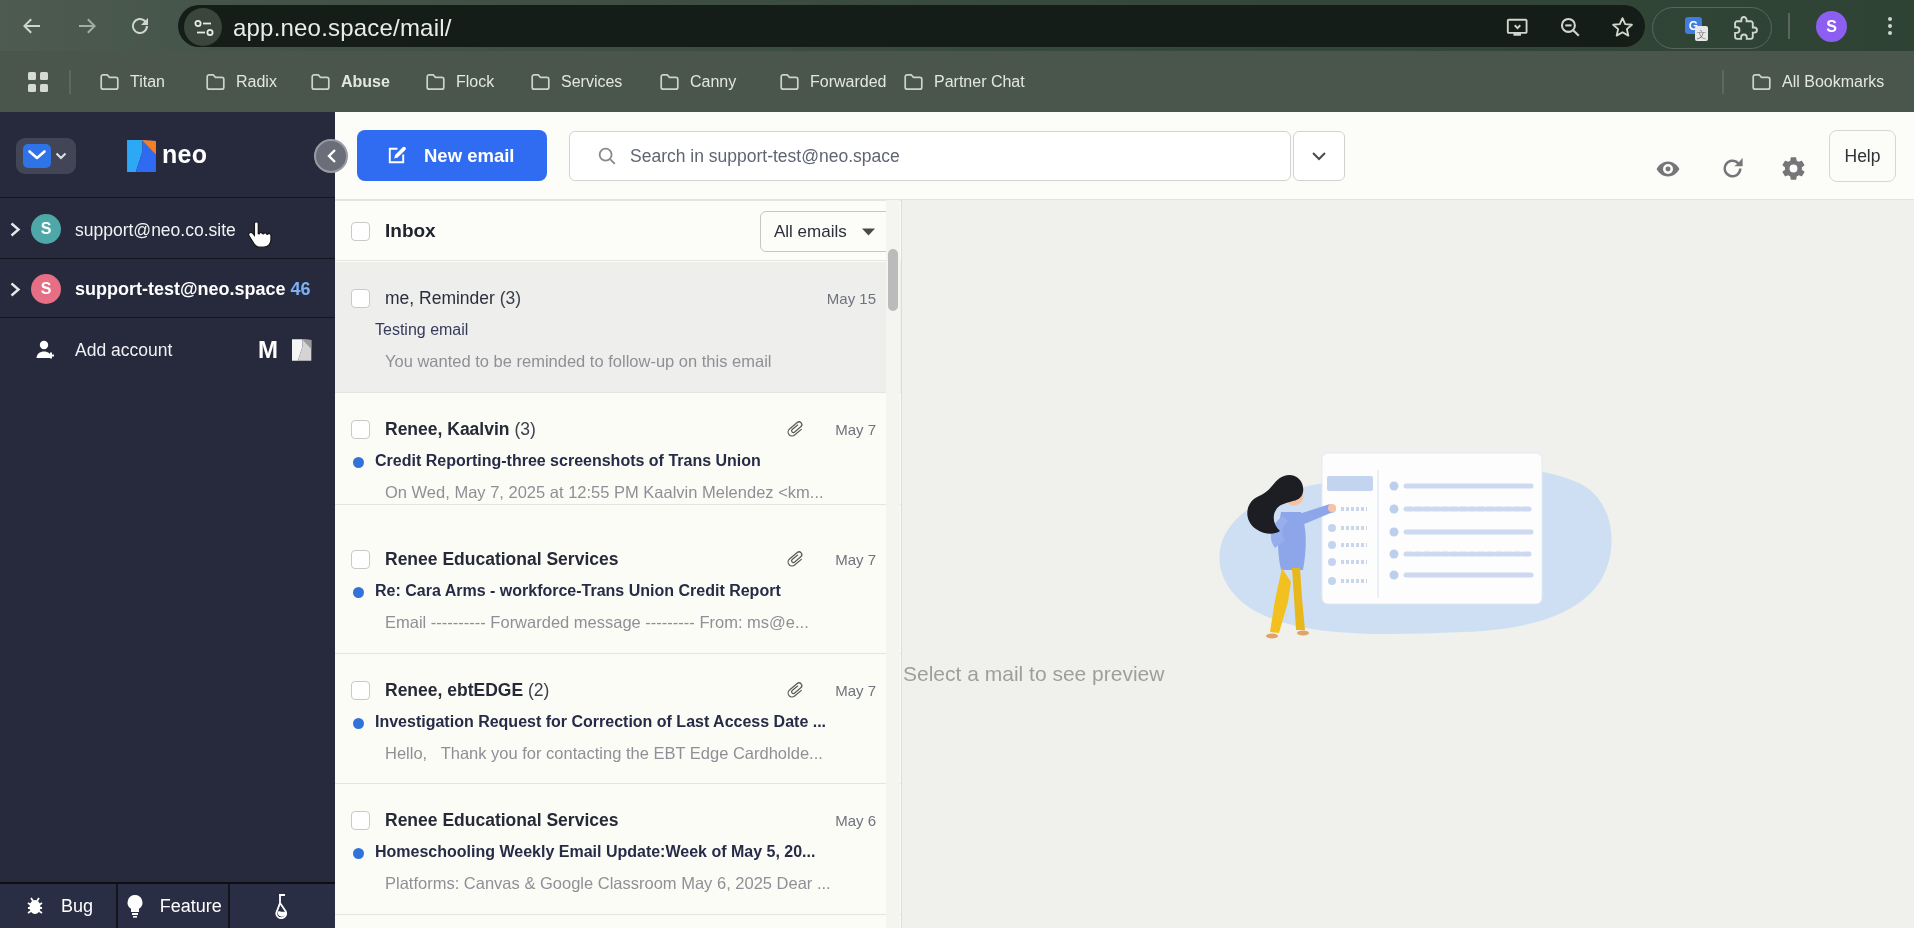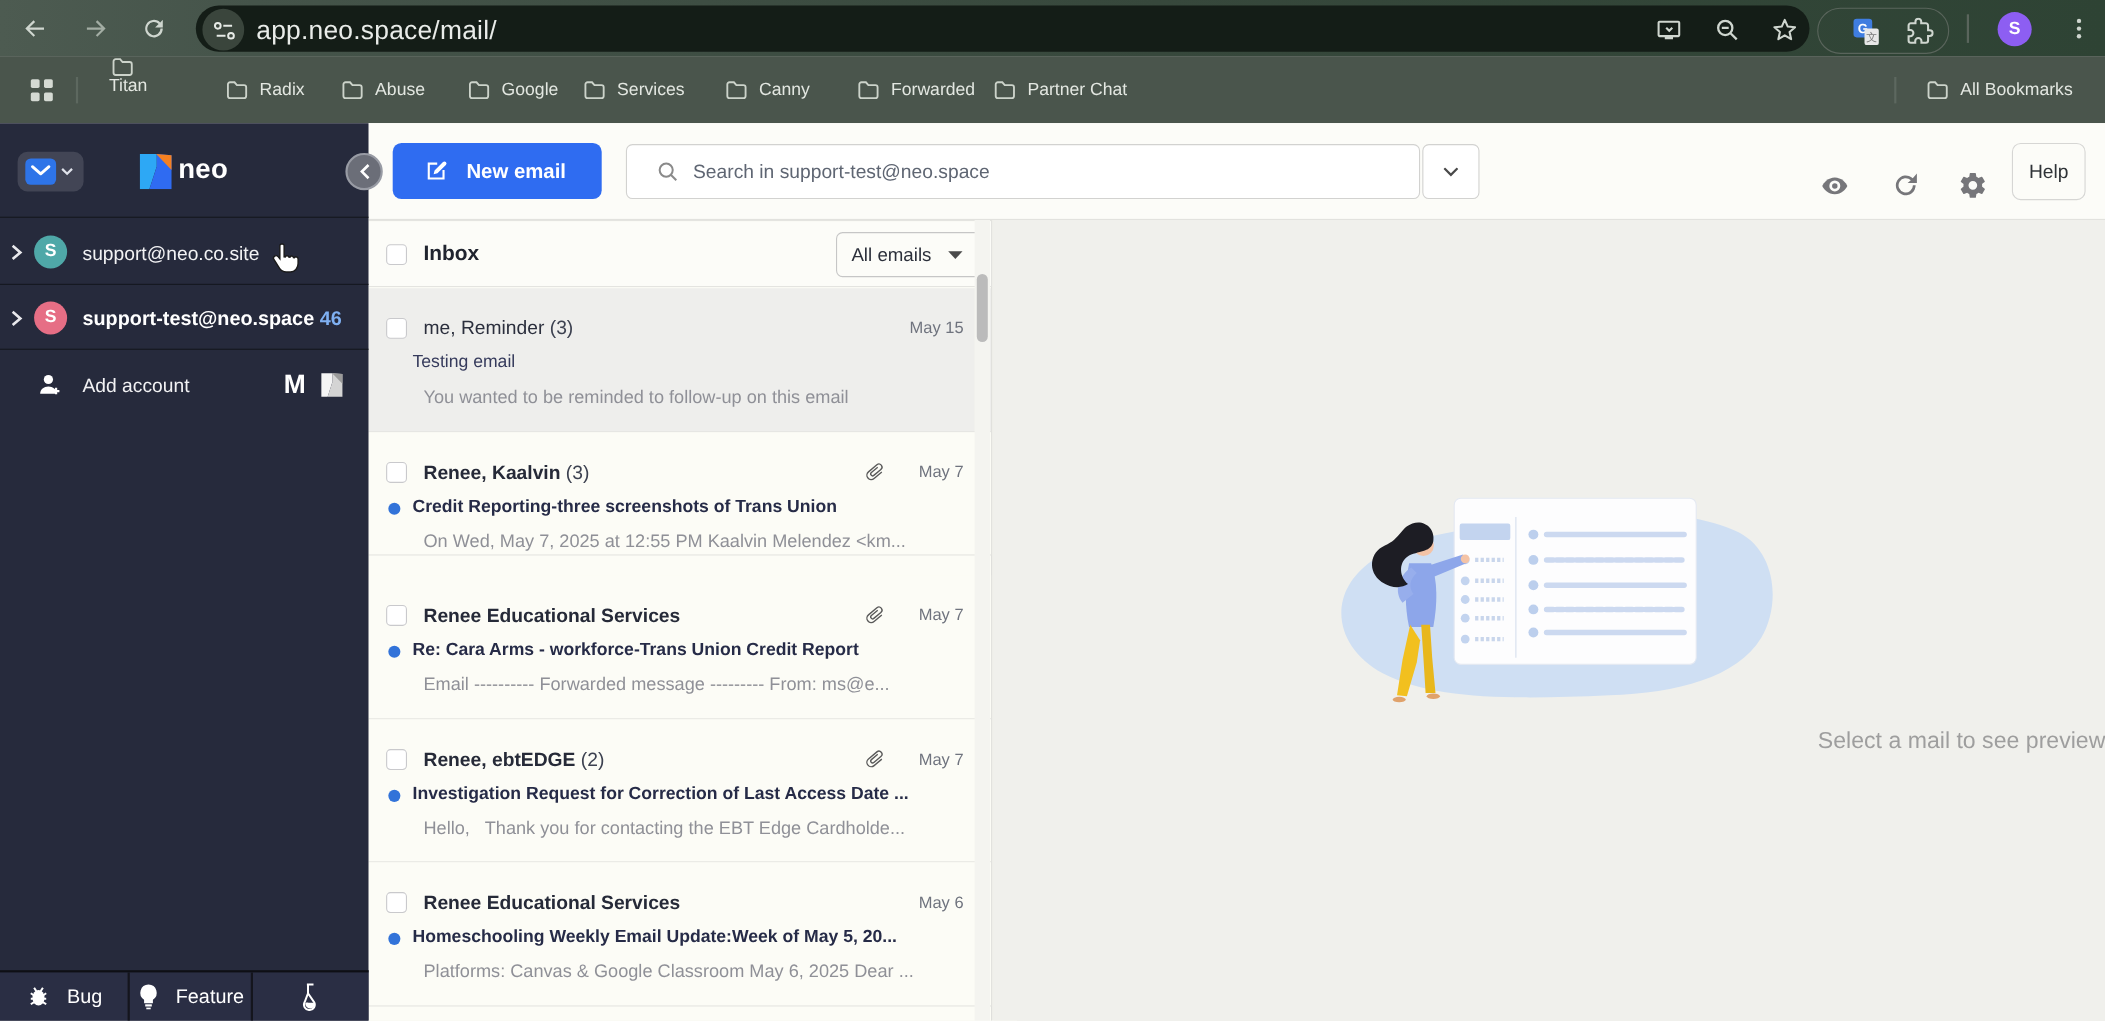--- a/index.html
+++ b/index.html
@@ -34,21 +34,21 @@
   .row { position:absolute; left:0; width:566px; border-bottom:1px solid #e4e4e0; }
   .sender { position:absolute; left:50px; top:26px; font-size:17.5px; font-weight:bold; color:#262a38; }
   .sender .cnt { font-weight:normal; color:#3c4150; }
   .subj { position:absolute; left:40px; top:59px; font-size:16px; font-weight:bold; color:#262b47; width:500px; white-space:nowrap; overflow:hidden; }
   .prev { position:absolute; left:50px; top:90px; font-size:16.5px; color:#8f9097; width:500px; white-space:nowrap; overflow:hidden; }
   .dater { position:absolute; right:25px; top:28px; font-size:15px; color:#6f737e; }
   .dot { position:absolute; left:18px; top:64px; width:11px; height:11px; border-radius:50%; background:#3273d9; }
   .clip { position:absolute; right:96px; top:26px; transform:rotate(50deg); }
   
   #preview { position:absolute; left:903px; top:88px; width:1011px; height:728px; background:#f0f0ec; }
-  #seltext { position:absolute; left:0; top:462px; width:1011px; text-align:right; font-size:21px; color:#9e9e9e; }
+  #seltext { position:absolute; left:0; top:462px; width:1011px; text-align:left; font-size:21px; color:#9e9e9e; }
 </style>
 </head>
 <body>
 <div id="root">
 
   <div id="toolbar">
     <svg class="abs" style="left:20px;top:14px" width="24" height="24" viewBox="0 0 24 24">
         <path d="M20 11H6.8l5.1-5.1-1.4-1.4L3 12l7.5 7.5 1.4-1.4L6.8 13H20z" fill="#cfd6cf"></path>
       </svg>
     <svg class="abs" style="left:75px;top:14px" width="24" height="24" viewBox="0 0 24 24">
@@ -99,43 +99,43 @@
 
   <div id="bookbar">
     <svg class="abs" style="left:27px;top:20px" width="22" height="22" viewBox="0 0 22 22">
         <rect x="1" y="1" width="8" height="8" rx="1.5" fill="#d5dad3"></rect>
         <rect x="13" y="1" width="8" height="8" rx="1.5" fill="#d5dad3"></rect>
         <rect x="1" y="13" width="8" height="8" rx="1.5" fill="#d5dad3"></rect>
         <rect x="13" y="13" width="8" height="8" rx="1.5" fill="#d5dad3"></rect>
       </svg>
     <div class="abs" style="left:69px;top:19px;width:1.5px;height:24px;background:#5d685f"></div>
     <div class="abs" style="left:1722px;top:19px;width:1.5px;height:24px;background:#5d685f"></div>
-  <div class="bk" style="left: 99px; top: 0px; height: 61px; flex-direction: column;">
+  <div class="bk" style="left: 99px; top: 0px; height: 61px;">
         <svg width="21" height="19" viewBox="0 0 21 19">
           <path d="M2.2 4.8a2 2 0 0 1 2-2h4l2.2 2.6h6.4a2 2 0 0 1 2 2v7.8a2 2 0 0 1-2 2H4.2a2 2 0 0 1-2-2Z" fill="none" stroke="#ccd3ca" stroke-width="1.7"></path>
         </svg>
         <span>Titan</span>
       </div>
       <div class="bk" style="left: 205px; top: 0px; height: 61px;">
         <svg width="21" height="19" viewBox="0 0 21 19">
           <path d="M2.2 4.8a2 2 0 0 1 2-2h4l2.2 2.6h6.4a2 2 0 0 1 2 2v7.8a2 2 0 0 1-2 2H4.2a2 2 0 0 1-2-2Z" fill="none" stroke="#ccd3ca" stroke-width="1.7"></path>
         </svg>
         <span>Radix</span>
       </div>
-      <div class="bk" style="left: 310px; top: 0px; height: 61px;">
+      <div class="bk" style="left: 310px; top: 0px; height: 61px; font-weight: bold;">
         <svg width="21" height="19" viewBox="0 0 21 19">
           <path d="M2.2 4.8a2 2 0 0 1 2-2h4l2.2 2.6h6.4a2 2 0 0 1 2 2v7.8a2 2 0 0 1-2 2H4.2a2 2 0 0 1-2-2Z" fill="none" stroke="#ccd3ca" stroke-width="1.7"></path>
         </svg>
         <span>Abuse</span>
       </div>
       <div class="bk" style="left: 425px; top: 0px; height: 61px;">
         <svg width="21" height="19" viewBox="0 0 21 19">
           <path d="M2.2 4.8a2 2 0 0 1 2-2h4l2.2 2.6h6.4a2 2 0 0 1 2 2v7.8a2 2 0 0 1-2 2H4.2a2 2 0 0 1-2-2Z" fill="none" stroke="#ccd3ca" stroke-width="1.7"></path>
         </svg>
-        <span>Google</span>
+        <span>Flock</span>
       </div>
       <div class="bk" style="left: 530px; top: 0px; height: 61px;">
         <svg width="21" height="19" viewBox="0 0 21 19">
           <path d="M2.2 4.8a2 2 0 0 1 2-2h4l2.2 2.6h6.4a2 2 0 0 1 2 2v7.8a2 2 0 0 1-2 2H4.2a2 2 0 0 1-2-2Z" fill="none" stroke="#ccd3ca" stroke-width="1.7"></path>
         </svg>
         <span>Services</span>
       </div>
       <div class="bk" style="left: 659px; top: 0px; height: 61px;">
         <svg width="21" height="19" viewBox="0 0 21 19">
           <path d="M2.2 4.8a2 2 0 0 1 2-2h4l2.2 2.6h6.4a2 2 0 0 1 2 2v7.8a2 2 0 0 1-2 2H4.2a2 2 0 0 1-2-2Z" fill="none" stroke="#ccd3ca" stroke-width="1.7"></path>

